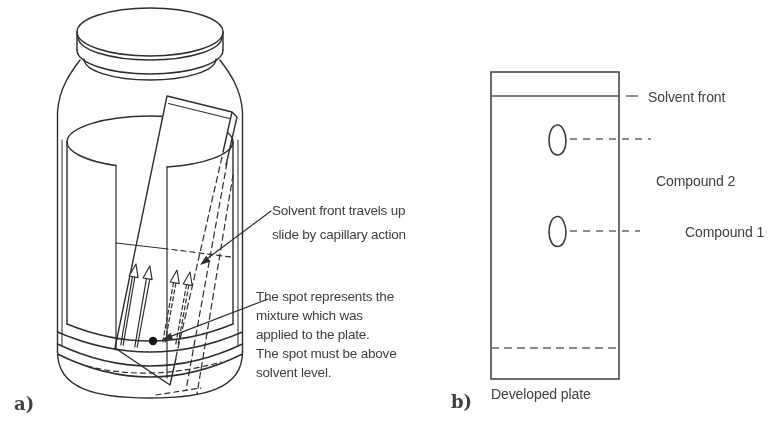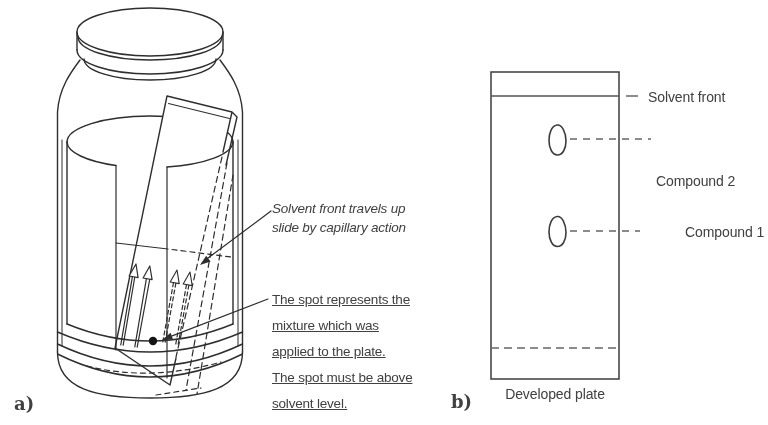--- a/index.html
+++ b/index.html
@@ -3,30 +3,30 @@
 <meta charset="utf-8">
 <style>
   html,body{margin:0;padding:0;background:#ffffff;}
   .stage{
     position:relative;width:768px;height:425px;background:#ffffff;overflow:hidden;
     font-family:"Liberation Sans",sans-serif;color:#1c1c1c;
   }
   .stage svg{position:absolute;left:0;top:0;}
   .txt{position:absolute;white-space:pre-line;color:#404040;}
   .note{font-size:13.5px;letter-spacing:-0.2px;}
-  .note-cap{left:272px;top:199px;line-height:19px;width:185px;font-style:italic;}
-  .note-spot{left:272px;top:287px;line-height:26px;width:185px;text-decoration:underline;}
+  .note-cap{left:272px;top:199px;line-height:24px;width:185px;}
+  .note-spot{left:256px;top:287px;line-height:19px;width:185px;}
   .panel-label{font-family:"DejaVu Serif",serif;font-weight:700;font-size:18px;}
   .label-a{left:14px;top:393px;}
   .label-b{left:451px;top:391px;}
   .plate-label{font-size:14px;letter-spacing:-0.1px;}
   .lbl-solvent{left:648px;top:89px;}
   .lbl-c2{left:656px;top:133px;margin-top:40px;}
   .lbl-c1{left:645px;top:224px;margin-left:40px;}
-  .lbl-caption{left:491px;top:386px;width:128px;text-align:center;}
+  .lbl-caption{left:491px;top:386px;width:128px;text-align:left;}
 </style>
 </head>
 <body>
 
 <div class="stage">
 
   <svg width="768" height="425" viewBox="0 0 768 425">
 
     <g fill="none" stroke-width="1.4" stroke-linecap="round" stroke-linejoin="round" stroke="#2e2e2e">
 

